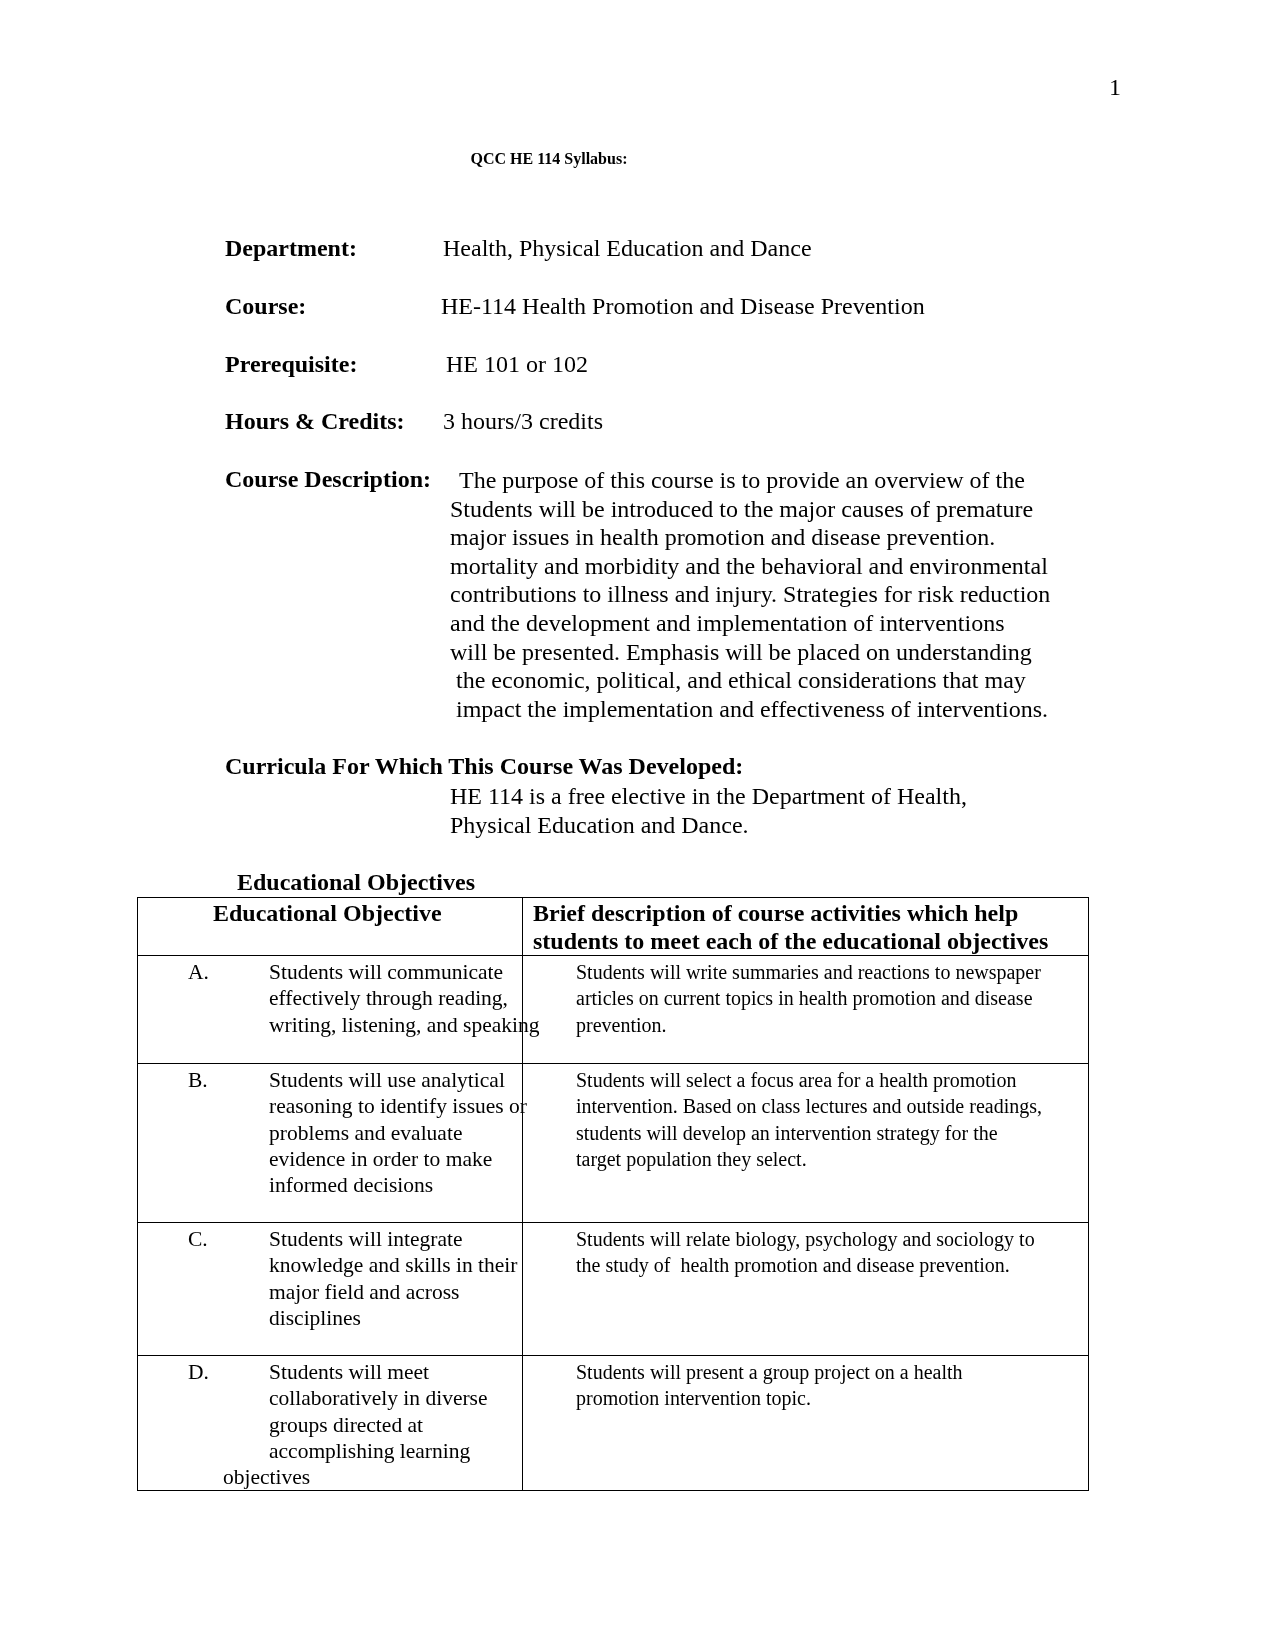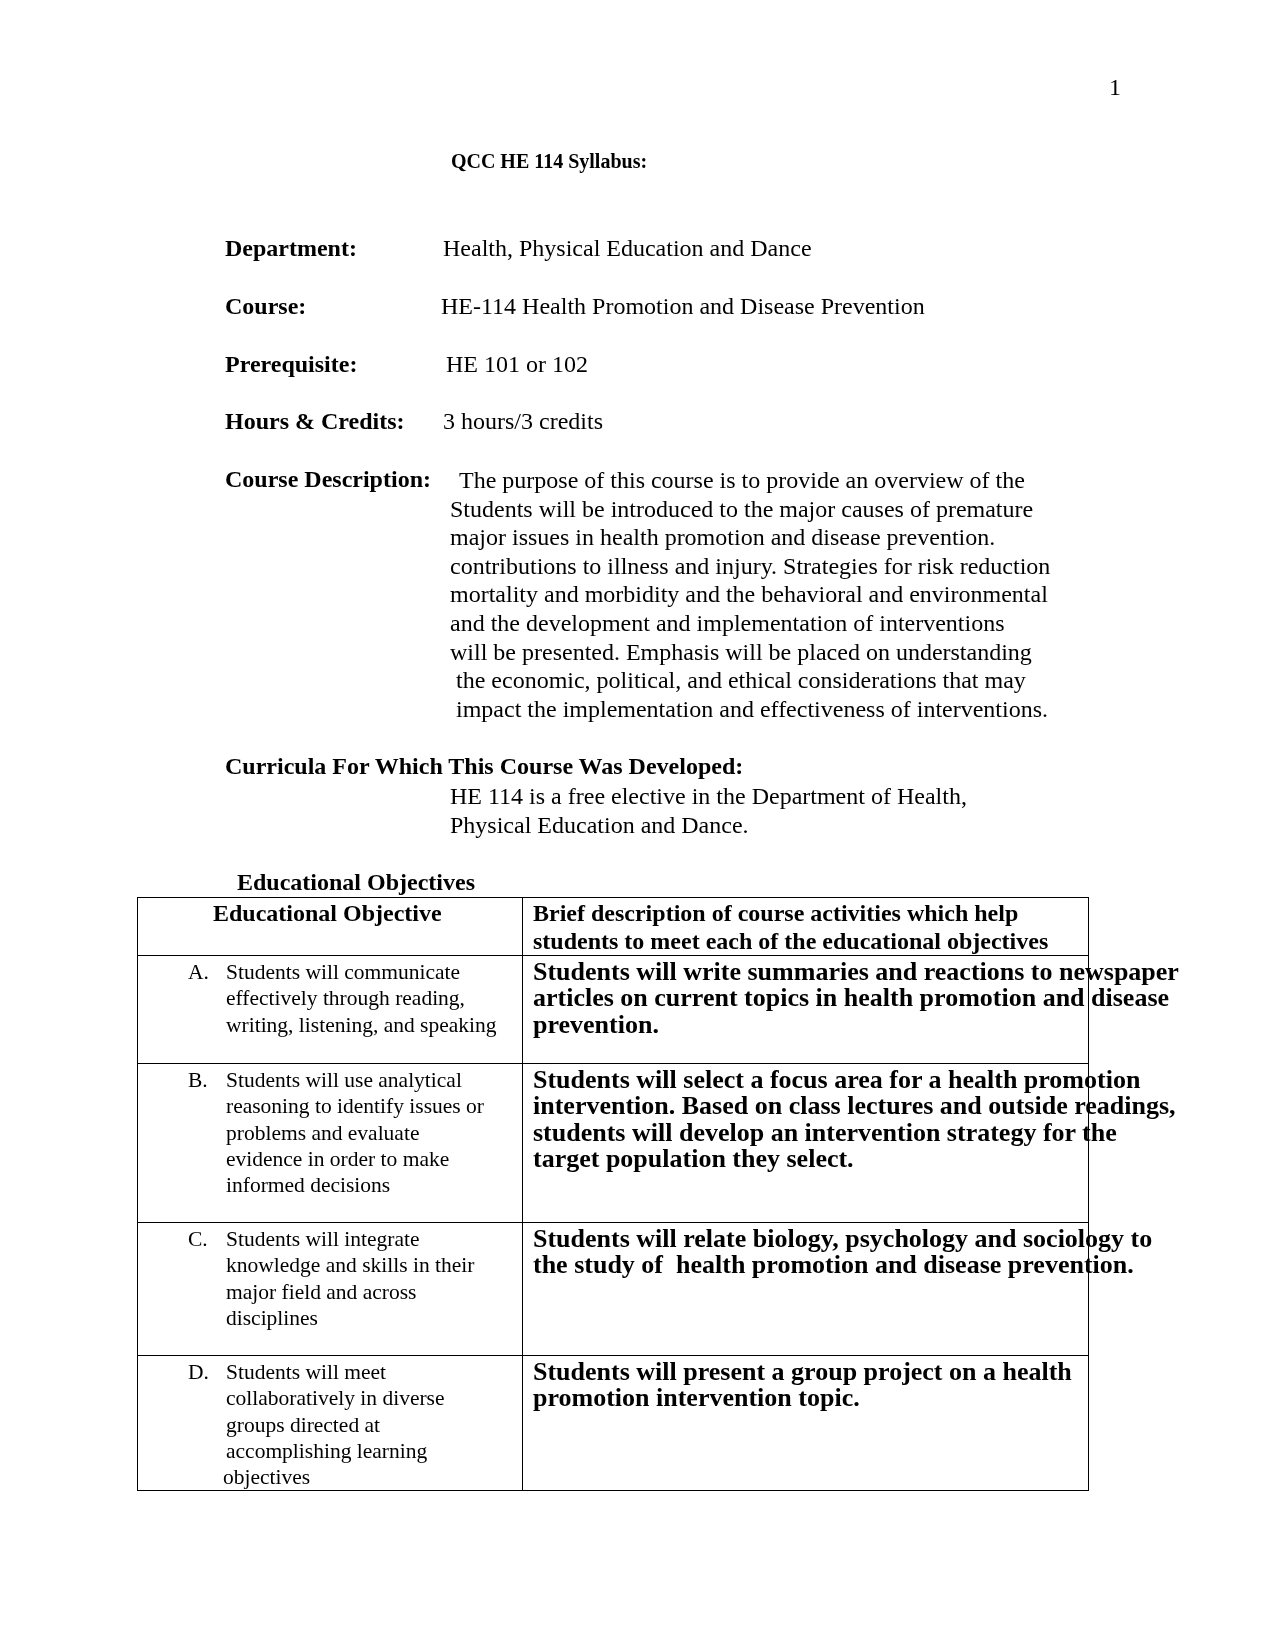--- a/index.html
+++ b/index.html
@@ -1,37 +1,37 @@
 <!DOCTYPE html>
 <html><head>
 <meta charset="utf-8">
 <style>
   html, body { margin:0; padding:0; background:#ffffff; }
   body { width:1275px; height:1651px; position:relative; overflow:hidden;
          font-family:"Liberation Serif", serif; color:#000; font-size:24px; }
   .abs { position:absolute; white-space:nowrap; }
   .bold { font-weight:bold;margin-left:24px; }
   .page-num { left:1109px; top:74px; font-size:24px; }
-  .title { left:0; width:1098px; text-align:center; top:150px; font-weight:bold; font-size:20px; }
+  .title { left:0; width:1098px; text-align:center; top:150px; font-weight:bold; font-size:16px; }
   .field-label { left:225px; font-weight:bold; }
   .field-value { font-weight:normal; }
   .desc-lines { left:443px; top:466px; line-height:28.6px; }
   .desc-lines div { white-space:nowrap; }
   .curr-lines { left:450px; top:782px; line-height:28.6px; }
   table.objectives { position:absolute; left:137px; top:897px; width:951px;
     border-collapse:collapse; table-layout:fixed; }
   table.objectives td, table.objectives th { border:1.5px solid #000; vertical-align:top; padding:0; }
   table.objectives th { font-weight:bold; text-align:left; font-size:24px; line-height:28px; }
   .th-left { padding-left:75px !important; padding-top:1px !important; }
   .th-right { padding-left:10px !important; padding-top:1px !important; }
   .obj-cell { position:relative; font-size:21.5px; line-height:26.3px; }
   .obj-letter { position:absolute; left:50px; top:3px; }
   .obj-text { padding-left:88px; padding-top:3px; }
-  .act-cell { font-size:26px; line-height:26.3px; padding:3px 0 0 10px !important;font-weight:bold; }
-  .act-cell div, .obj-text div { white-space:nowrap; }
+  .act-cell { font-size:20px; line-height:26.3px; padding:3px 0 0 10px !important; }
+  .act-cell div, .obj-text div { white-space:nowrap;margin-left:43px; }
 </style>
 </head>
 <body>
 
 <div class="abs page-num">1</div>
 
 <div class="abs title">QCC HE 114 Syllabus:</div>
 
 <div class="abs field-label" style="top:235px;">Department:</div>
 <div class="abs field-value" style="left:443px; top:235px;">Health, Physical Education and Dance</div>
@@ -43,22 +43,22 @@
 <div class="abs field-value" style="left:446px; top:351px;">HE 101 or 102</div>
 
 <div class="abs field-label" style="top:408px;">Hours &amp; Credits:</div>
 <div class="abs field-value" style="left:443px; top:408px;">3 hours/3 credits</div>
 
 <div class="abs field-label" style="top:466px;">Course Description:</div>
 <div class="abs desc-lines">
   <div style="margin-left:16px;">The purpose of this course is to provide an overview of the</div>
   <div style="margin-left:7px;">Students will be introduced to the major causes of premature</div>
   <div style="margin-left:7px;">major issues in health promotion and disease prevention.</div>
+  <div style="margin-left:7px;">mortality and morbidity and the behavioral and environmental</div>
   <div style="margin-left:7px;">contributions to illness and injury.  Strategies for risk reduction</div>
-  <div style="margin-left:7px;">mortality and morbidity and the behavioral and environmental</div>
   <div style="margin-left:7px;">and the development and implementation of interventions</div>
   <div style="margin-left:7px;">will be presented.  Emphasis will be placed on understanding</div>
   <div style="margin-left:7px; white-space:pre;"> the economic, political, and ethical considerations that may</div>
   <div style="margin-left:7px; white-space:pre;"> impact the implementation and effectiveness of interventions.</div>
 </div>
 
 <div class="abs field-label" style="top:753px;">Curricula For Which This Course Was Developed:</div>
 <div class="abs curr-lines">
   <div>HE 114 is a free elective in the Department of Health,</div>
   <div>Physical Education and Dance.</div>

